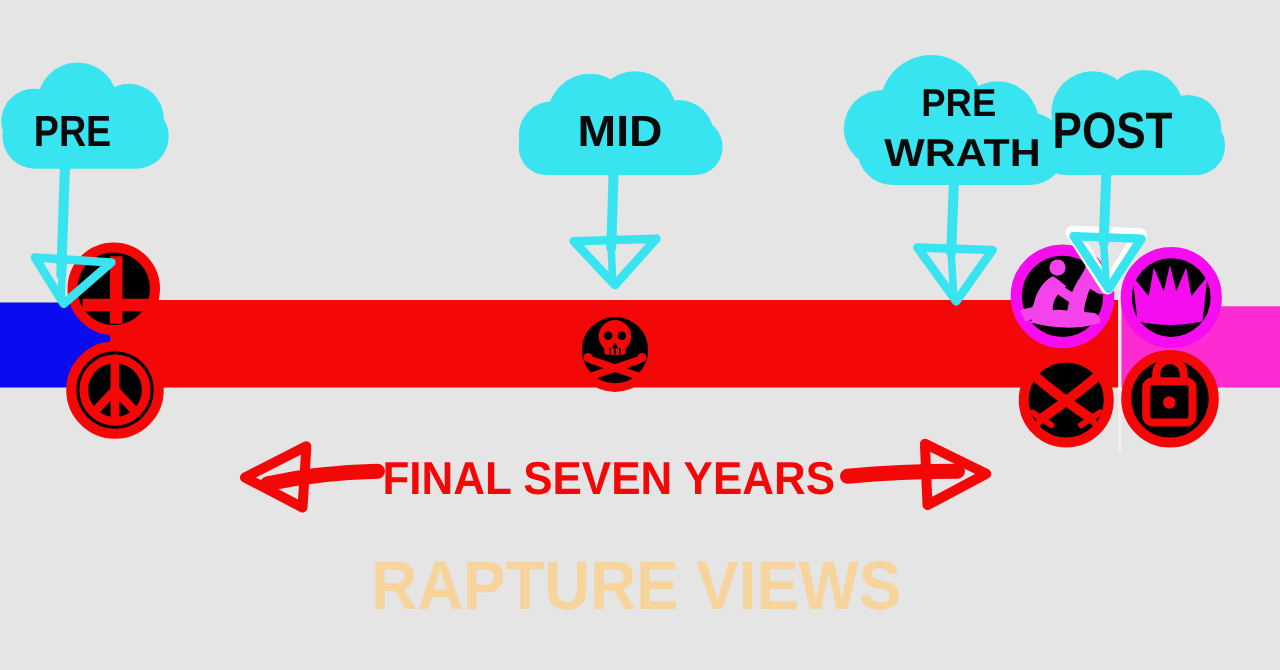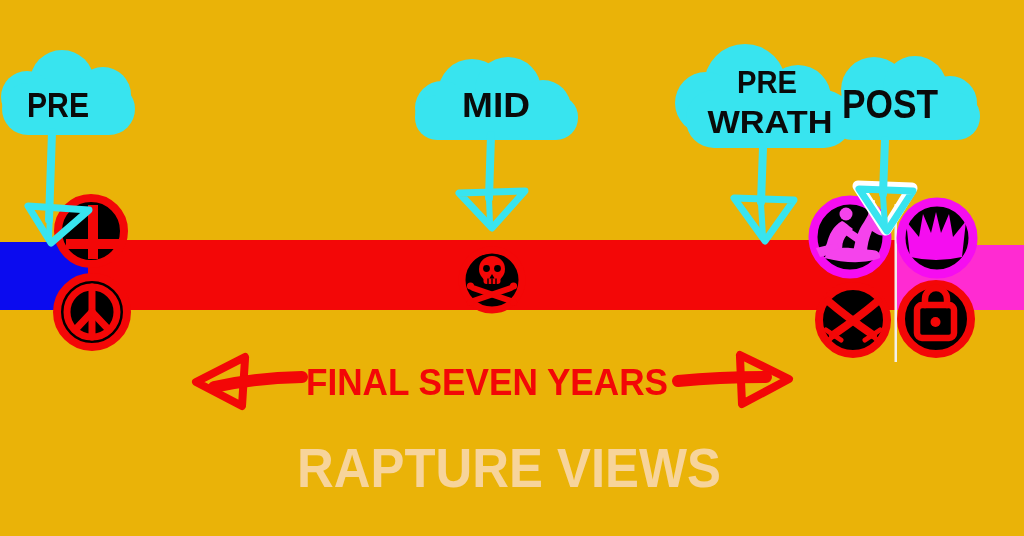--- a/index.html
+++ b/index.html
@@ -1,20 +1,20 @@
 <!DOCTYPE html>
 <html><head>
 <meta charset="utf-8">
 <style>
   html, body { margin: 0; padding: 0; background: #000; }
   .canvas {
     position: relative;
     width: 1024px;
     height: 536px;
-    background: #eab308;
+    background: #e5e5e5;
     overflow: hidden;
     font-family: "Liberation Sans", sans-serif;
   }
   svg { display: block; }
   text {
     font-family: "Liberation Sans", sans-serif;
     font-weight: bold;
   }
 </style>
 </head>

